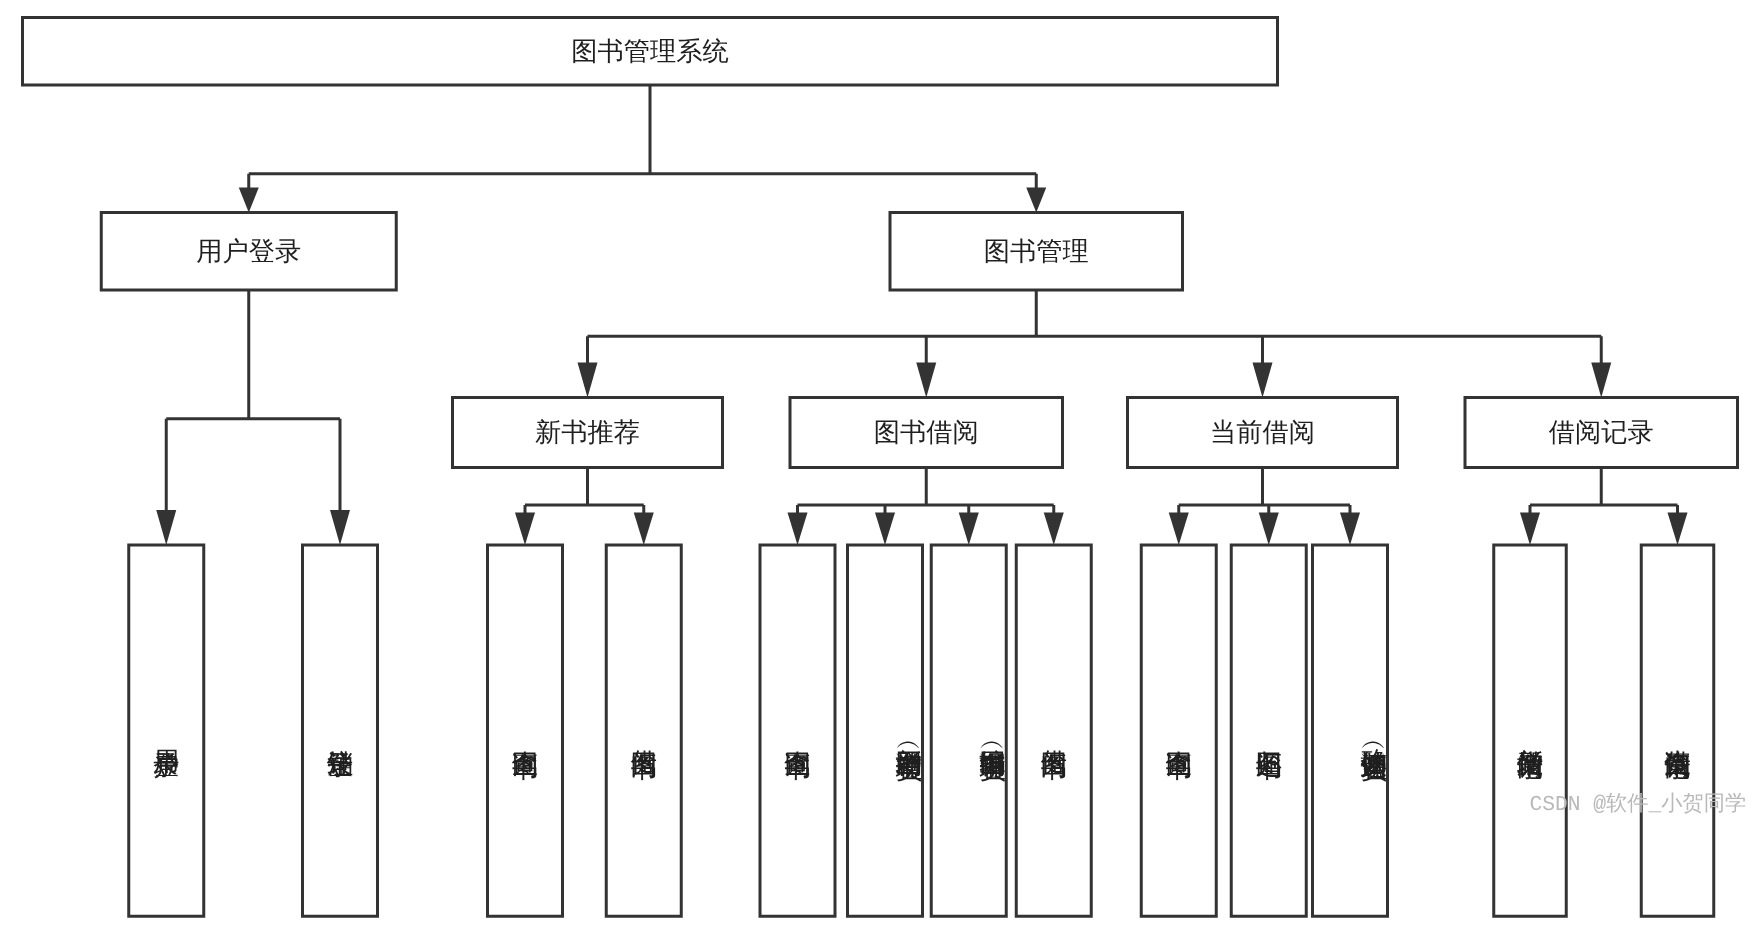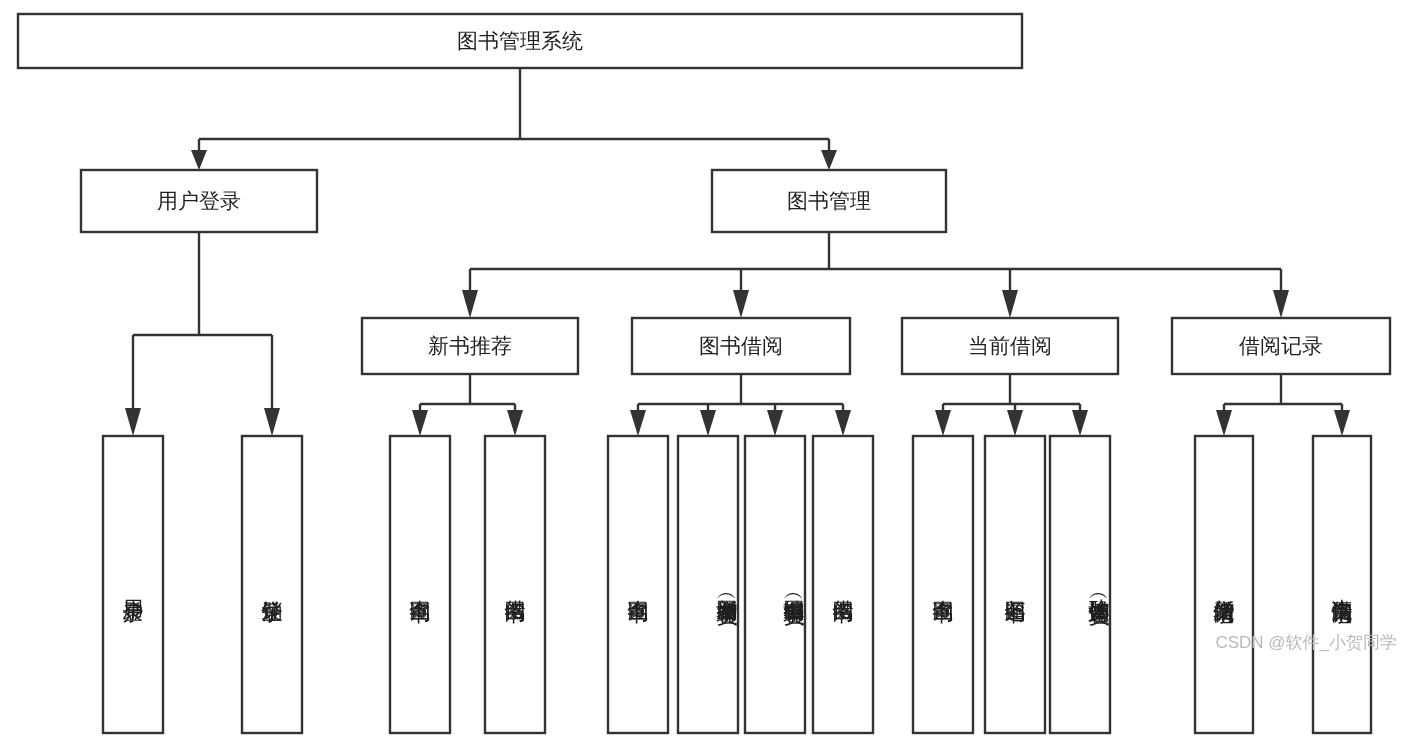--- a/index.html
+++ b/index.html
@@ -60,21 +60,21 @@
     letter-spacing: 1px;
     white-space: nowrap;
     text-align: center;
     pointer-events: none;
     user-select: none;
   }
   .watermark {
     position: absolute;
     right: 8px;
     bottom: 4px;
-    font-family: Liberation Sans, sans-serif;
+    font-family: Liberation Mono, monospace;
     font-size: 17px;
     color: #b9b9b9;
     white-space: nowrap;
     user-select: none;
   }
 </style>
 </head>
 <body>
 
 <div id="diagram-root">

